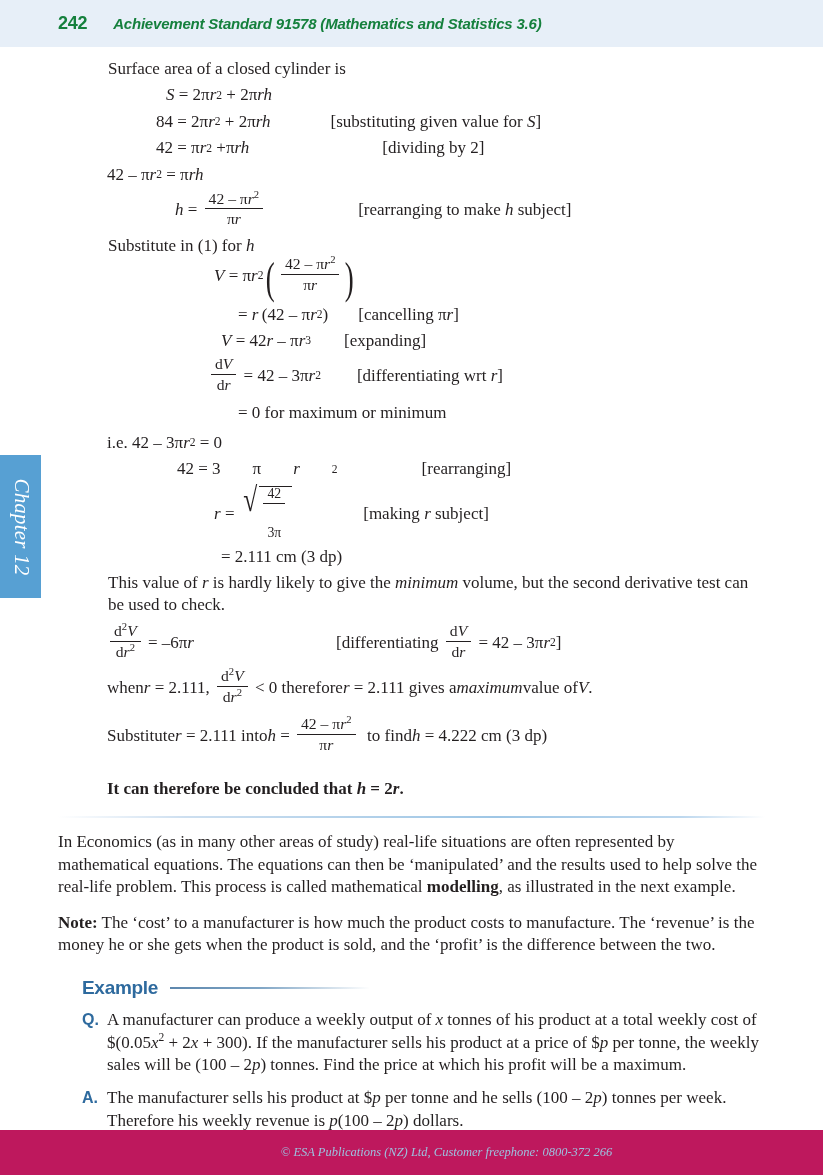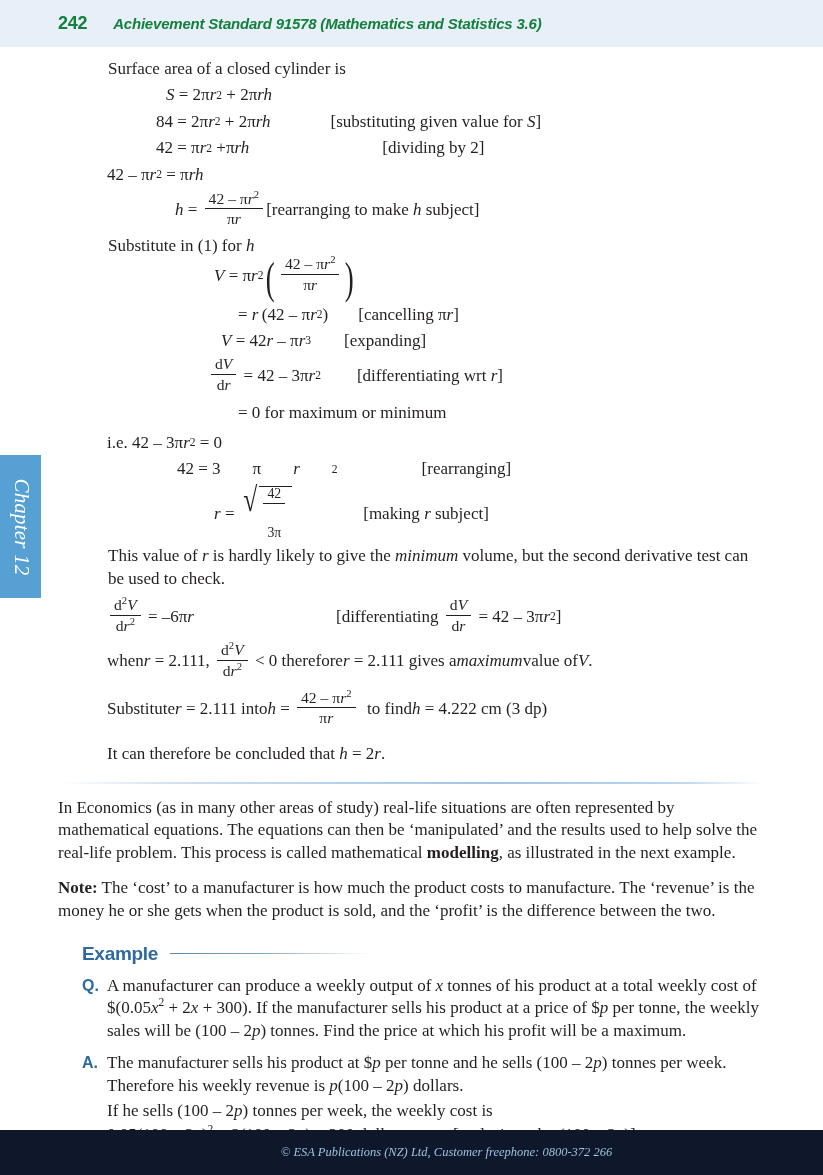--- a/index.html
+++ b/index.html
@@ -66,21 +66,21 @@
     letter-spacing: 0.2px;
   }
 
   
   .page-footer {
     position: absolute;
     left: 0;
     bottom: 0;
     width: 823px;
     height: 45px;
-    background: #0f172a;
+    background: #be185d;
     display: flex;
     align-items: center;
     justify-content: center;
   }
   .footer-text {
     font-family: "Liberation Serif", serif;
     font-style: italic;
     font-size: 12.5px;
     color: #9cc3e0;
     padding-left: 70px;
@@ -278,21 +278,21 @@
       </span>
     </div>
 
     <div class="mrow" style="margin-top:5px; align-items:center;">
       <span class="mexpr" style="margin-left:67px;">
         <i>h</i>&nbsp;=&nbsp;<span class="frac">
           <span class="num">42&nbsp;–&nbsp;<span class="up">π</span><i>r</i><sup>2</sup></span>
           <span class="den"><span class="up">π</span><i>r</i></span>
         </span>
       </span>
-      <span class="note" style="">[rearranging to make <i>h</i> subject]</span>
+      <span class="note" style="margin-left:92px;">[rearranging to make <i>h</i> subject]</span>
     </div>
 
     <div class="para" style="margin-top:5px;">Substitute in (1) for <i>h</i></div>
 
     <div class="mrow" style="margin-top:-3px; align-items:center;">
       <span class="mexpr" style="margin-left:106px;">
         <i>V</i>&nbsp;=&nbsp;<span class="up">π</span><i>r</i><sup>2</sup><span class="bigparen">(</span><span class="frac">
           <span class="num">42&nbsp;–&nbsp;<span class="up">π</span><i>r</i><sup>2</sup></span>
           <span class="den"><span class="up">π</span><i>r</i></span>
         </span><span class="bigparen">)</span>
@@ -348,20 +348,23 @@
               <span class="frac frac-sm">
             <span class="num">42</span>
             <span class="den">3<span class="up">π</span></span>
           </span>
             </span>
         </span>
       </span>
       <span class="note" style="margin-left:71px;">[making <i>r</i> subject]</span>
     </div>
 
+    <div class="mrow" style="margin-top:4px;">
+      <span class="mexpr" style="margin-left:113px;">= 2.111 cm  (3 dp)</span>
+    </div>
 
     <div class="para" style="margin-top:3px; margin-right:0;">
       This value of <i>r</i> is hardly likely to give the <i>minimum</i> volume, but the second derivative test can be used to check.
     </div>
 
     <div class="mrow" style="margin-top:7px; align-items:center; margin-left:-1px;">
       <span class="mexpr">
         <span class="frac">
           <span class="num"><span class="up">d</span><sup>2</sup><i>V</i></span>
           <span class="den"><span class="up">d</span><i>r</i><sup>2</sup></span>
@@ -386,21 +389,21 @@
 
     <div class="mrow" style="margin-top:9px; align-items:center; margin-left:-1px;">
       <span class="mexpr">
         Substitute <i>r</i>&nbsp;=&nbsp;2.111 into <i>h</i>&nbsp;=&nbsp;<span class="frac">
           <span class="num">42&nbsp;–&nbsp;<span class="up">π</span><i>r</i><sup>2</sup></span>
           <span class="den"><span class="up">π</span><i>r</i></span>
         </span>&nbsp;&nbsp;to find <i>h</i>&nbsp;=&nbsp;4.222 cm (3 dp)
       </span>
     </div>
 
-    <div class="mrow" style="margin-top:14px; margin-left:-1px;">
+    <div class="mrow" style="margin-top:22px; margin-left:-1px;font-weight:bold;">
       <span class="mexpr">It can therefore be concluded that&nbsp; <i>h</i>&nbsp;=&nbsp;2<i>r</i>.</span>
     </div>
 
   </div>
 
   <div class="rule-blue" style="margin-top:16px;"></div>
 
   <div class="body-block">
     <p><span>In Economics (as in many other areas of study) real-life situations are often represented by mathematical equations. The equations can then be ‘manipulated’ and the results used to help solve the real-life problem. This process is called mathematical </span><b>modelling</b><span>, as illustrated in the next example.</span></p>
     <p><b>Note:</b><span> The ‘cost’ to a manufacturer is how much the product costs to manufacture. The ‘revenue’ is the money he or she gets when the product is sold, and the ‘profit’ is the difference between the two.</span></p>

